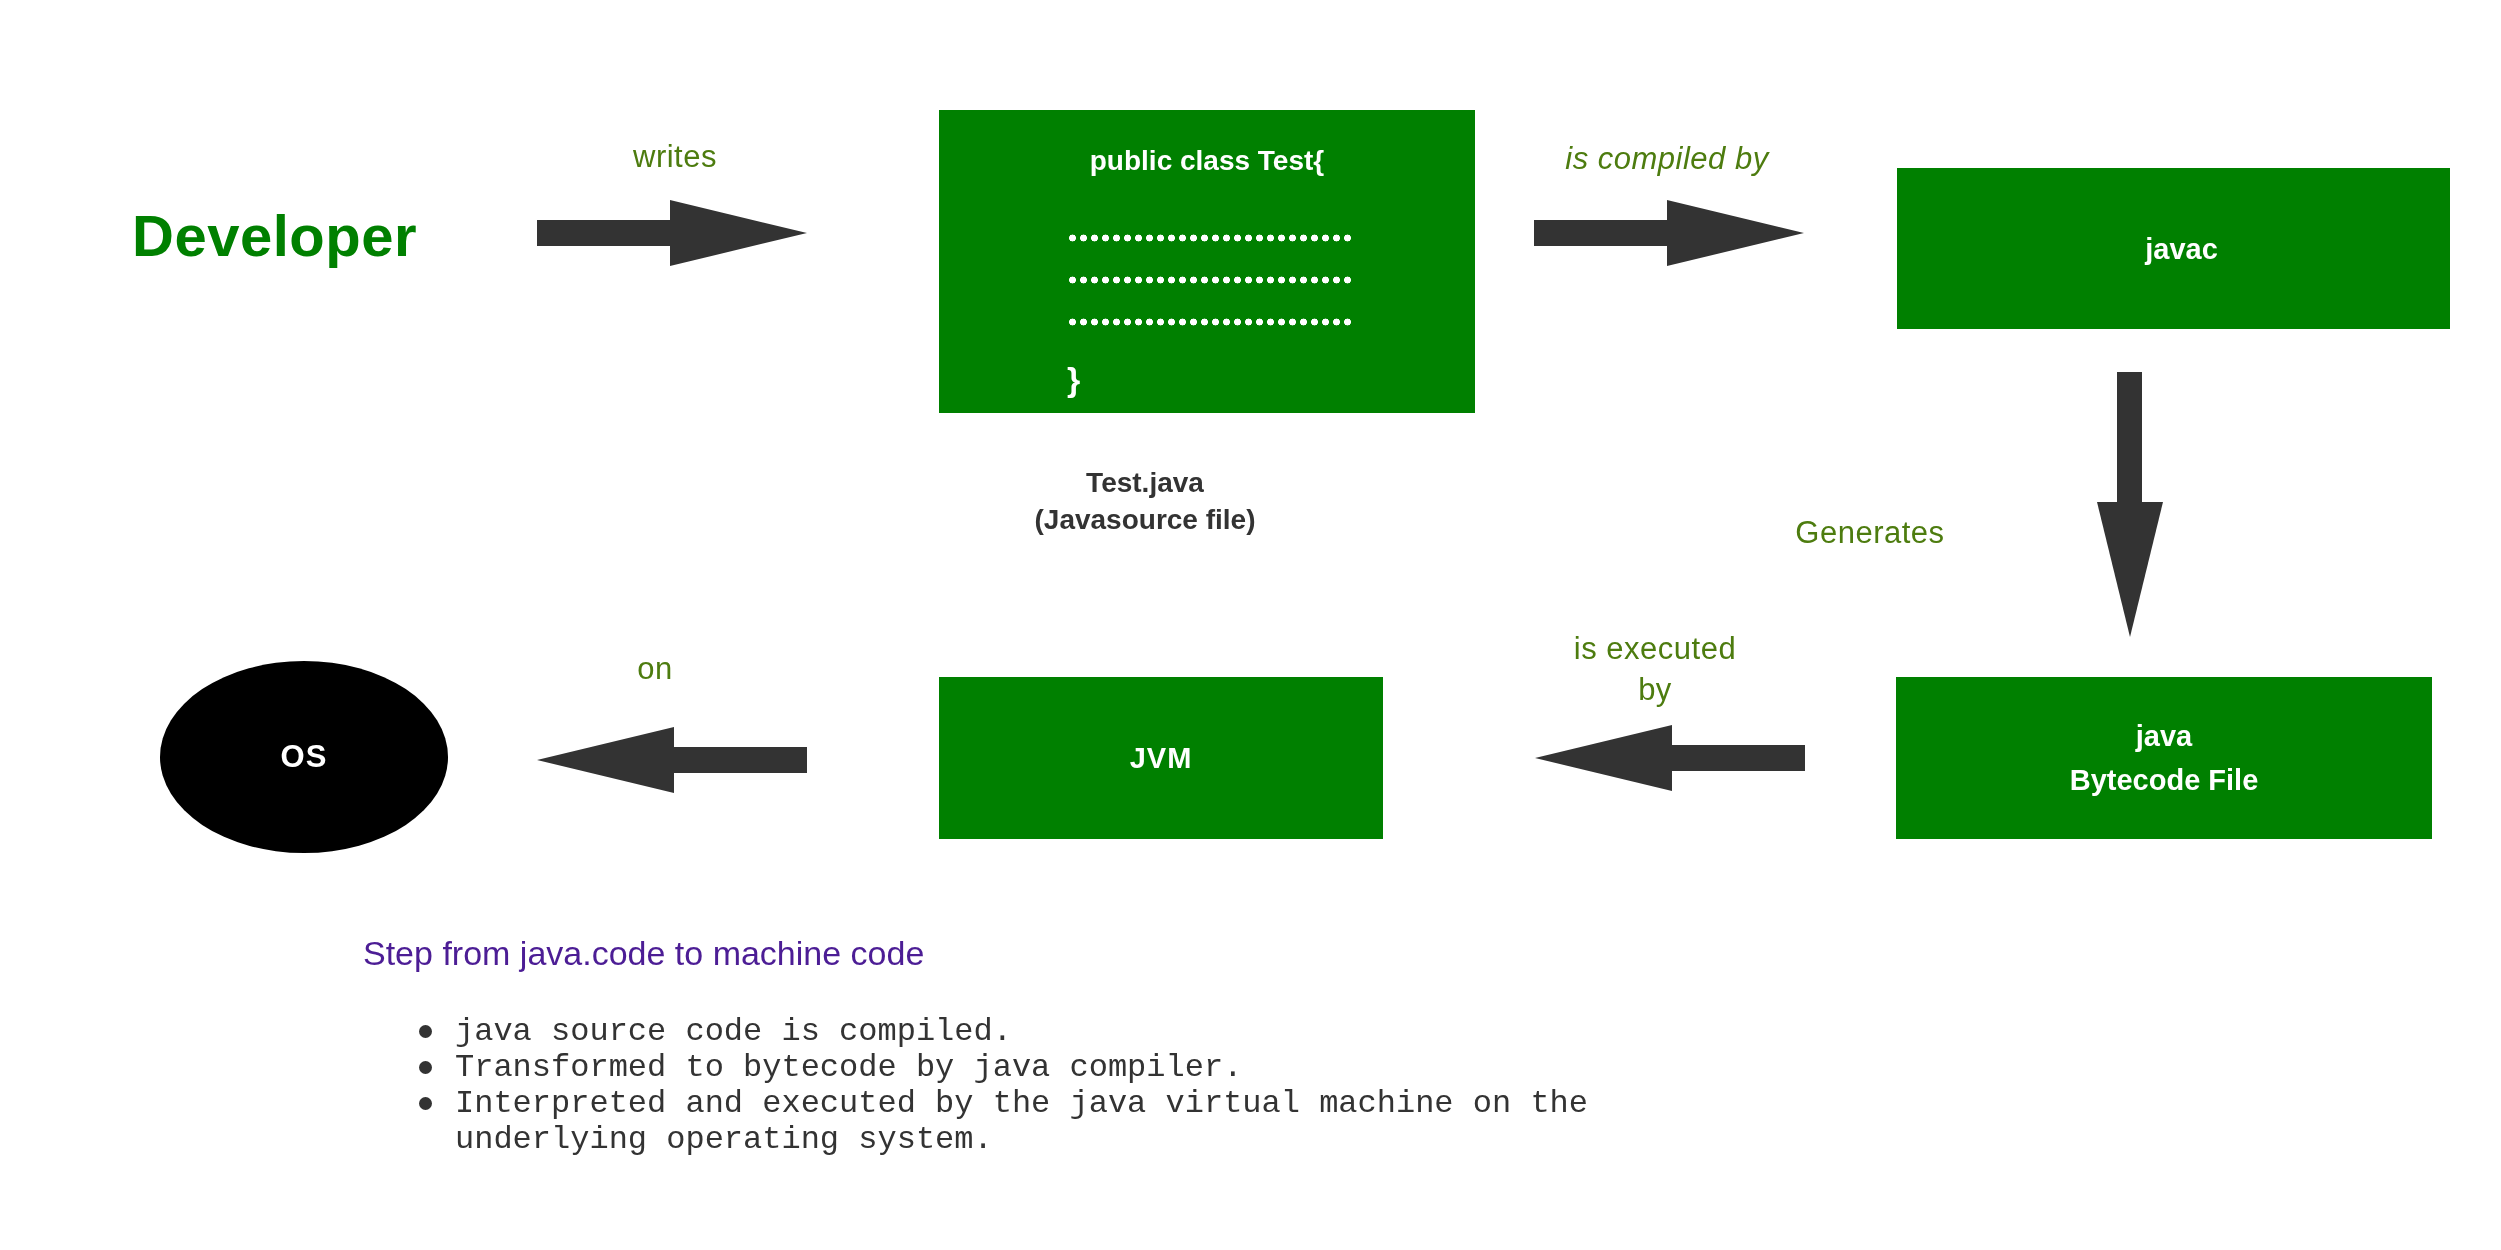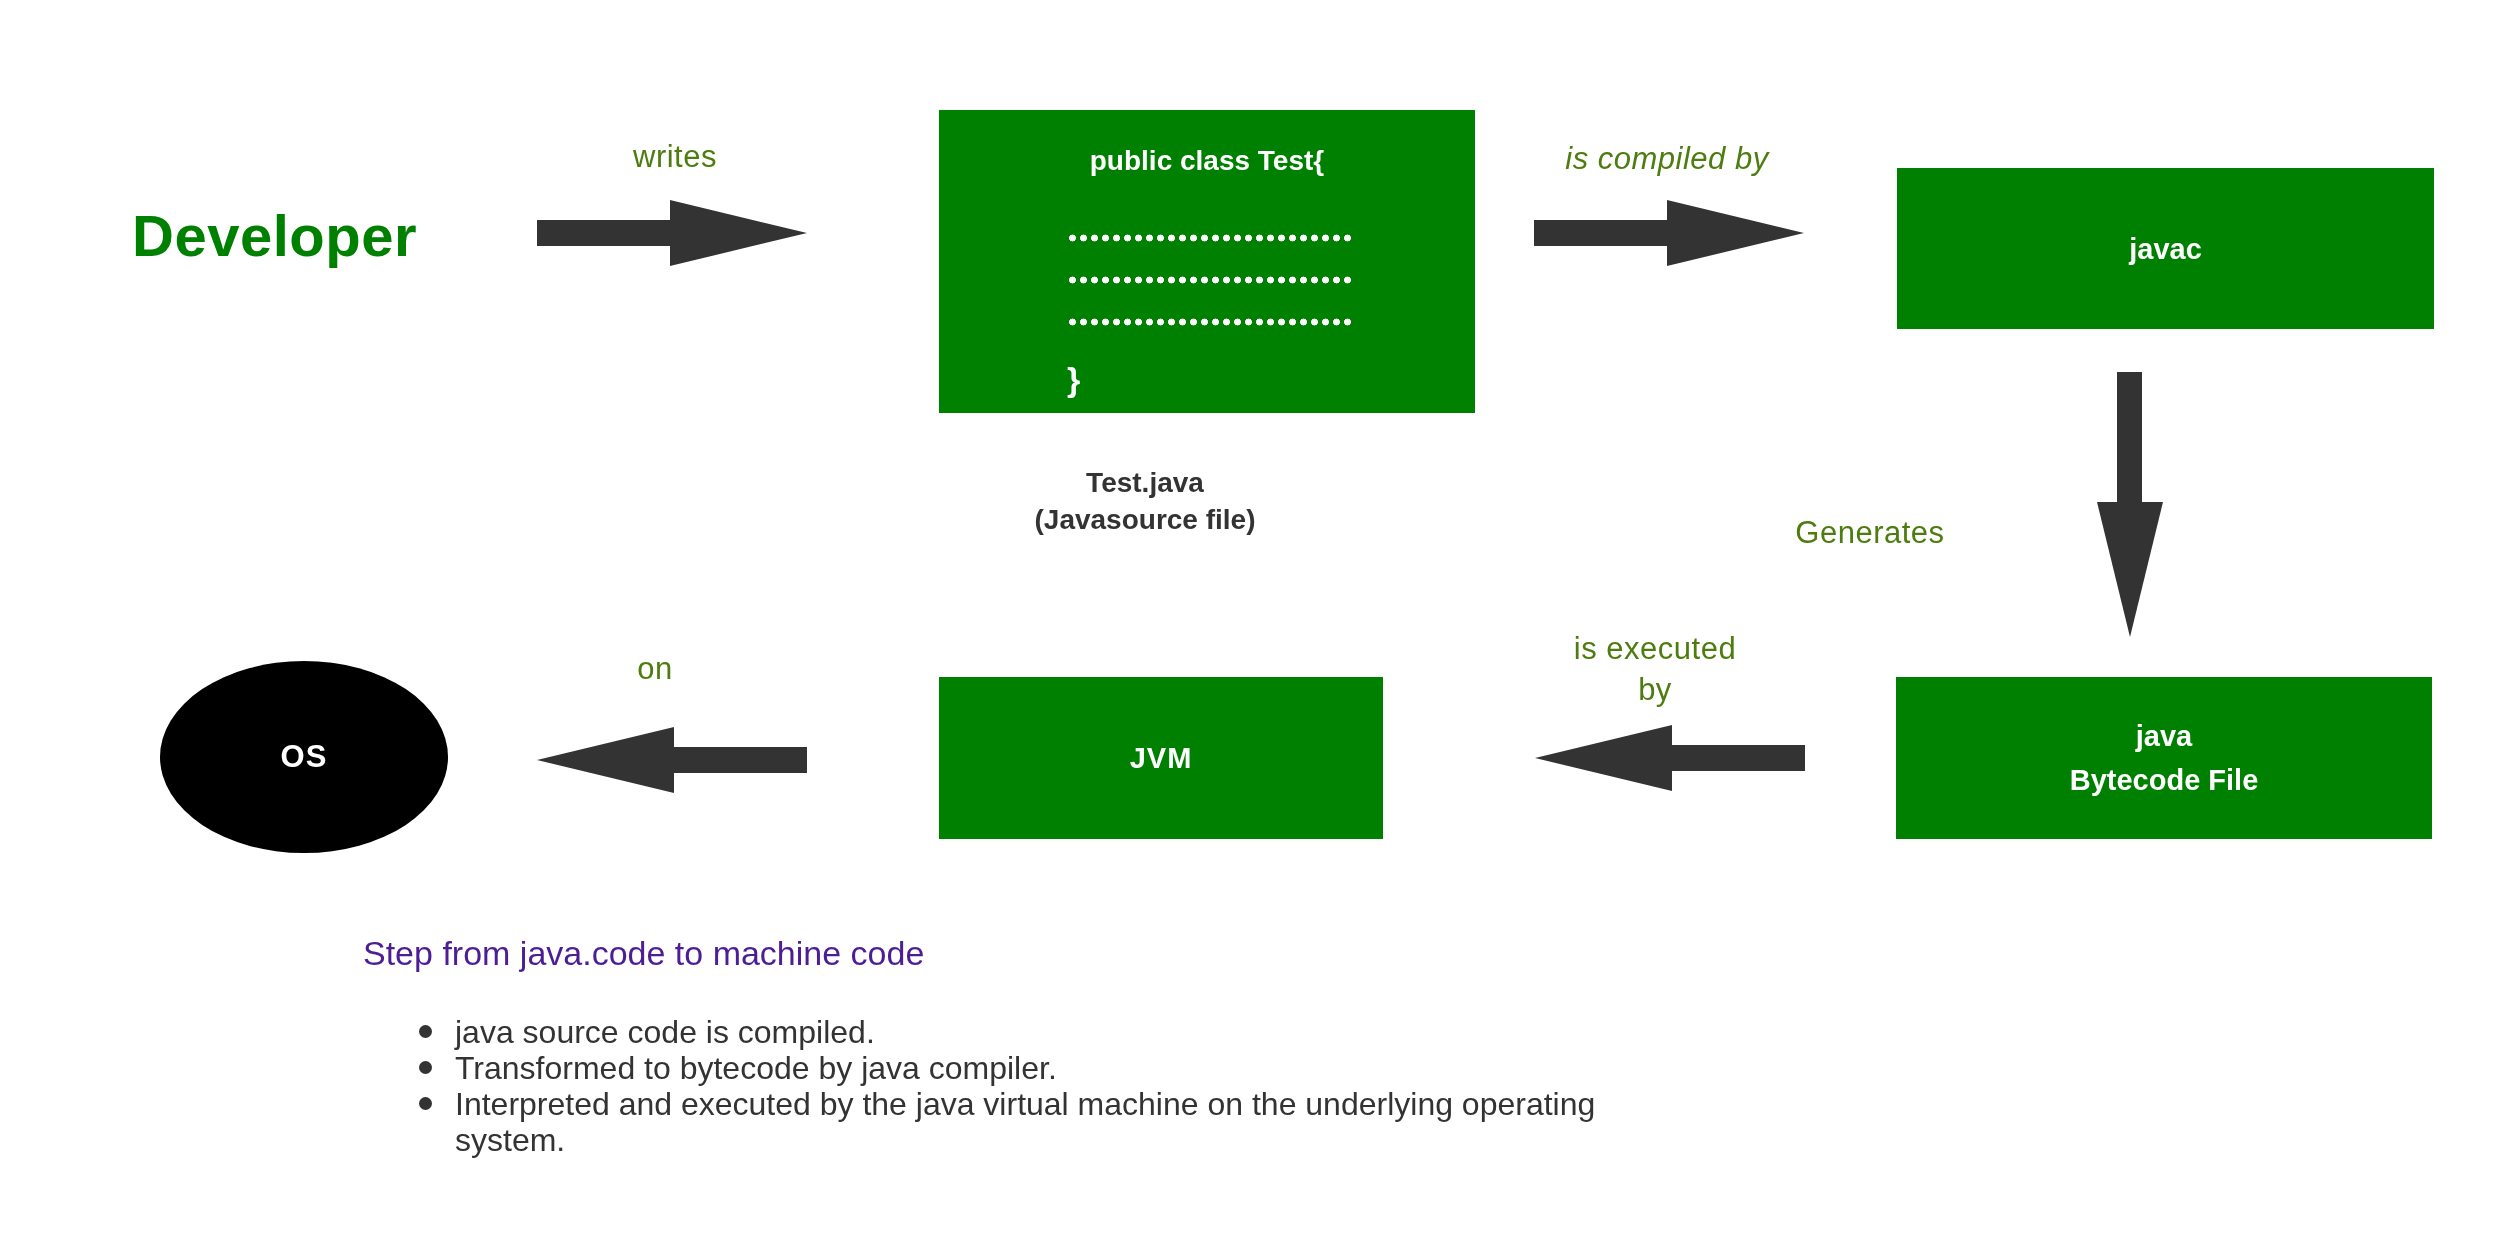--- a/index.html
+++ b/index.html
@@ -46,21 +46,21 @@
     background-image:radial-gradient(circle, #ffffff 3.2px, rgba(0,0,0,0) 3.7px);
     background-size:11px 8px;background-repeat:repeat-x;
   }
   .closing-brace{position:absolute;left:128px;top:252px;font-size:34px;font-weight:700;line-height:34px;}
   #source-caption{
     position:absolute;left:945px;top:464px;width:400px;text-align:center;
     font-size:28px;font-weight:700;color:#333333;line-height:37px;
   }
   
   #notes-title{position:absolute;left:363px;top:934px;font-size:34px;font-weight:500;color:#4c1d95;white-space:nowrap;}
-  #notes-list{position:absolute;left:419px;top:1014px;width:1280px;}
+  #notes-list{position:absolute;left:419px;top:1014px;width:1280px;font-family:Liberation Mono, monospace;}
   .note-item{display:flex;align-items:flex-start;font-size:32px;font-weight:500;line-height:36px;color:#333333;}
   .note-bullet{flex:0 0 13px;width:13px;height:13px;border-radius:50%;background:#333333;margin:11px 23px 0 0;}
   .note-text{max-width:1200px;}
 </style>
 </head>
 <body>
 
 <div id="canvas">
 
   <div id="developer-label">Developer</div>
@@ -82,21 +82,21 @@
     <div>Test.java</div>
     <div>(Javasource file)</div>
   </div>
 
   <div class="flow-label" style="left:1512px;top:138px;width:310px;font-style:italic;">is compiled by</div>
   <div class="arrow right" style="left:1534px;top:200px;">
     <div class="shaft"></div>
     <div class="head"></div>
   </div>
 
-  <div class="gbox" style="left:1853px;top:168px;width:537px;height:161px;">
+  <div class="gbox" style="left:1853px;top:168px;width:537px;height:161px;padding-left:16px;">
     <div>javac</div>
   </div>
 
   <div class="flow-label" style="left:1770px;top:512px;width:200px;">Generates</div>
   <div class="varrow-shaft"></div>
   <div class="varrow-head"></div>
 
   <div class="gbox" style="left:1852px;top:677px;width:536px;height:162px;">
     <div>java</div>
     <div>Bytecode File</div>

